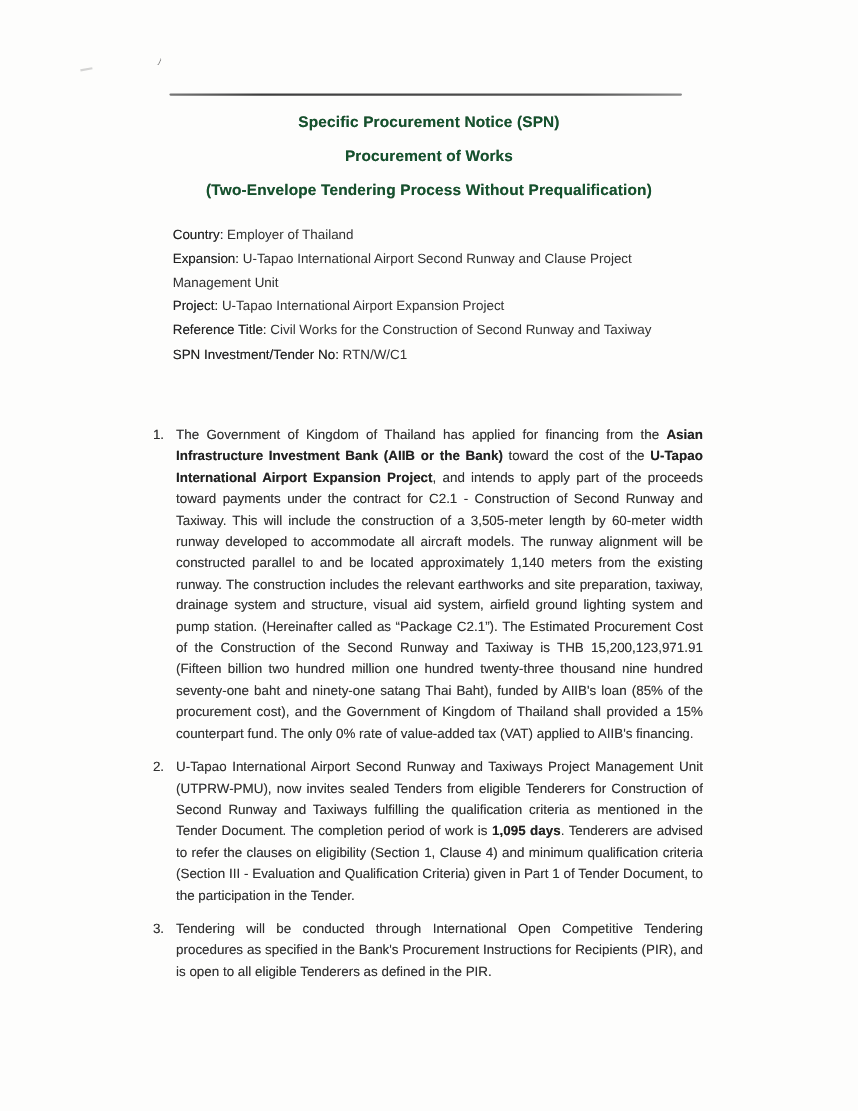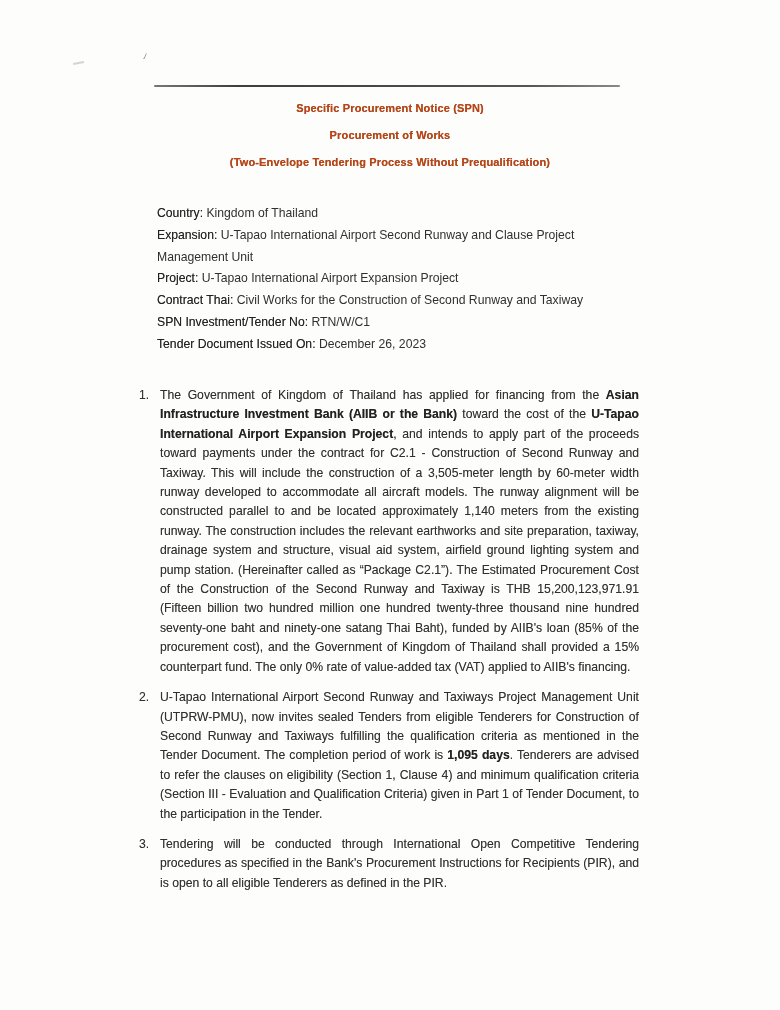--- a/index.html
+++ b/index.html
@@ -32,22 +32,22 @@
     width:466px; height:2px;
     background:linear-gradient(90deg,#777 0%,#3e3e3e 18%,#4a4a4a 55%,#555 80%,#8a8a8a 100%);
     border-radius:1px;
   }
   .titles {
     position:absolute; left:140px; top:102px; width:500px;
     text-align:center;
   }
   .title-line {
     font-weight:bold;
-    font-size:11px;
-    color:#c2410c;
+    font-size:14px;
+    color:#14532d;
     margin-bottom:15px;
     letter-spacing:.15px;
     text-shadow:0 0 .4px rgba(20,20,20,.55);
   }
   .fields {
     position:absolute; left:157px; top:203px; width:484px;
     font-size:12.2px; line-height:21.8px;
   }
   .flabel {
     font-weight:normal; color:#222222;
@@ -81,26 +81,25 @@
   <span class="mark-b"></span>
   <div class="top-rule"></div>
 
   <div class="titles">
     <div class="title-line">Specific Procurement Notice (SPN)</div>
     <div class="title-line">Procurement of Works</div>
     <div class="title-line">(Two-Envelope Tendering Process Without Prequalification)</div>
   </div>
 
   <div class="fields">
-      <div class="field"><span class="flabel">Country:</span><span class="fvalue"> Kingdom of Thailand</span></div>
+      <div class="field"><span class="flabel">Country:</span><span class="fvalue"> Employer of Thailand</span></div>
       <div class="field"><span class="flabel">Expansion:</span><span class="fvalue"> U-Tapao International Airport Second Runway and Clause Project Management Unit</span></div>
       <div class="field"><span class="flabel">Project:</span><span class="fvalue"> U-Tapao International Airport Expansion Project</span></div>
-      <div class="field"><span class="flabel">Contract Thai:</span><span class="fvalue"> Civil Works for the Construction of Second Runway and Taxiway</span></div>
+      <div class="field"><span class="flabel">Reference Title:</span><span class="fvalue"> Civil Works for the Construction of Second Runway and Taxiway</span></div>
       <div class="field"><span class="flabel">SPN Investment/Tender No:</span><span class="fvalue"> RTN/W/C1</span></div>
-      <div class="field"><span class="flabel">Tender Document Issued On:</span><span class="fvalue"> December 26, 2023</span></div>
     </div>
 
   <div class="paras">
       <div class="para"><span class="para-num">1.</span><span>The Government of Kingdom of Thailand has applied for financing from the </span><b>Asian Infrastructure Investment Bank (AIIB or the Bank)</b><span> toward the cost of the </span><b>U-Tapao International Airport Expansion Project</b><span>, and intends to apply part of the proceeds toward payments under the contract for C2.1 - Construction of Second Runway and Taxiway. This will include the construction of a 3,505-meter length by 60-meter width runway developed to accommodate all aircraft models. The runway alignment will be constructed parallel to and be located approximately 1,140 meters from the existing runway. The construction includes the relevant earthworks and site preparation, taxiway, drainage system and structure, visual aid system, airfield ground lighting system and pump station. (Hereinafter called as “Package C2.1”). The Estimated Procurement Cost of the Construction of the Second Runway and Taxiway is THB 15,200,123,971.91 (Fifteen billion two hundred million one hundred twenty-three thousand nine hundred seventy-one baht and ninety-one satang Thai Baht), funded by AIIB's loan (85% of the procurement cost), and the Government of Kingdom of Thailand shall provided a 15% counterpart fund. The only 0% rate of value-added tax (VAT) applied to AIIB's financing.</span></div>
       <div class="para"><span class="para-num">2.</span><span>U-Tapao International Airport Second Runway and Taxiways Project Management Unit (UTPRW-PMU), now invites sealed Tenders from eligible Tenderers for Construction of Second Runway and Taxiways fulfilling the qualification criteria as mentioned in the Tender Document. The completion period of work is </span><b>1,095 days</b><span>. Tenderers are advised to refer the clauses on eligibility (Section 1, Clause 4) and minimum qualification criteria (Section III - Evaluation and Qualification Criteria) given in Part 1 of Tender Document, to the participation in the Tender.</span></div>
       <div class="para"><span class="para-num">3.</span><span>Tendering will be conducted through International Open Competitive Tendering procedures as specified in the Bank's Procurement Instructions for Recipients (PIR), and is open to all eligible Tenderers as defined in the PIR.</span></div>
     </div>
 </div>
 
 </body></html>

